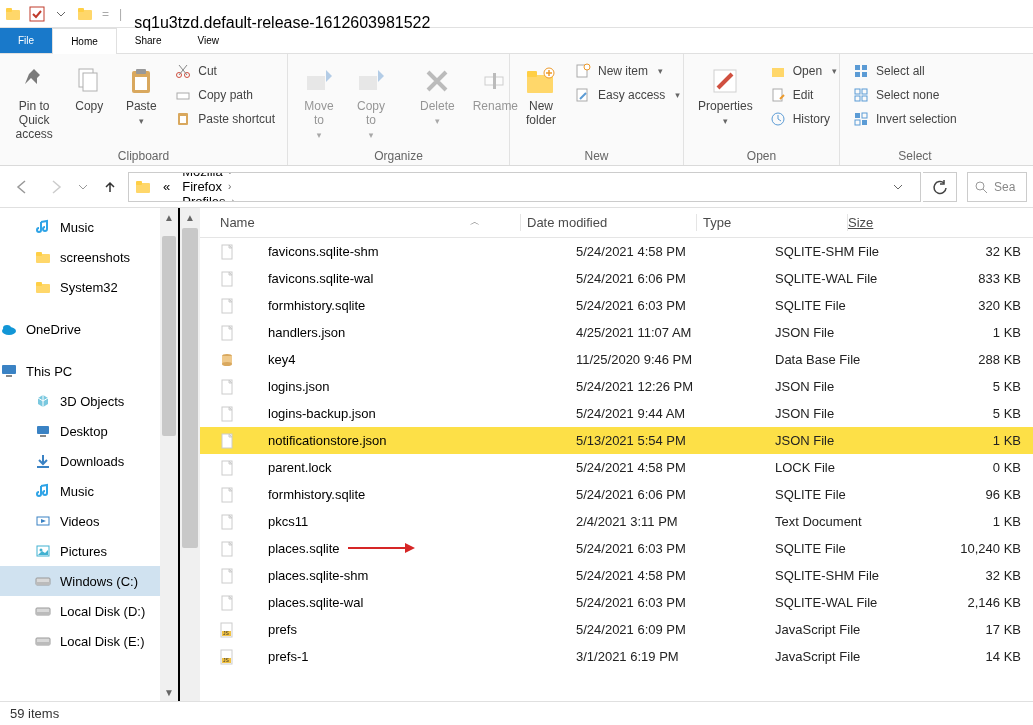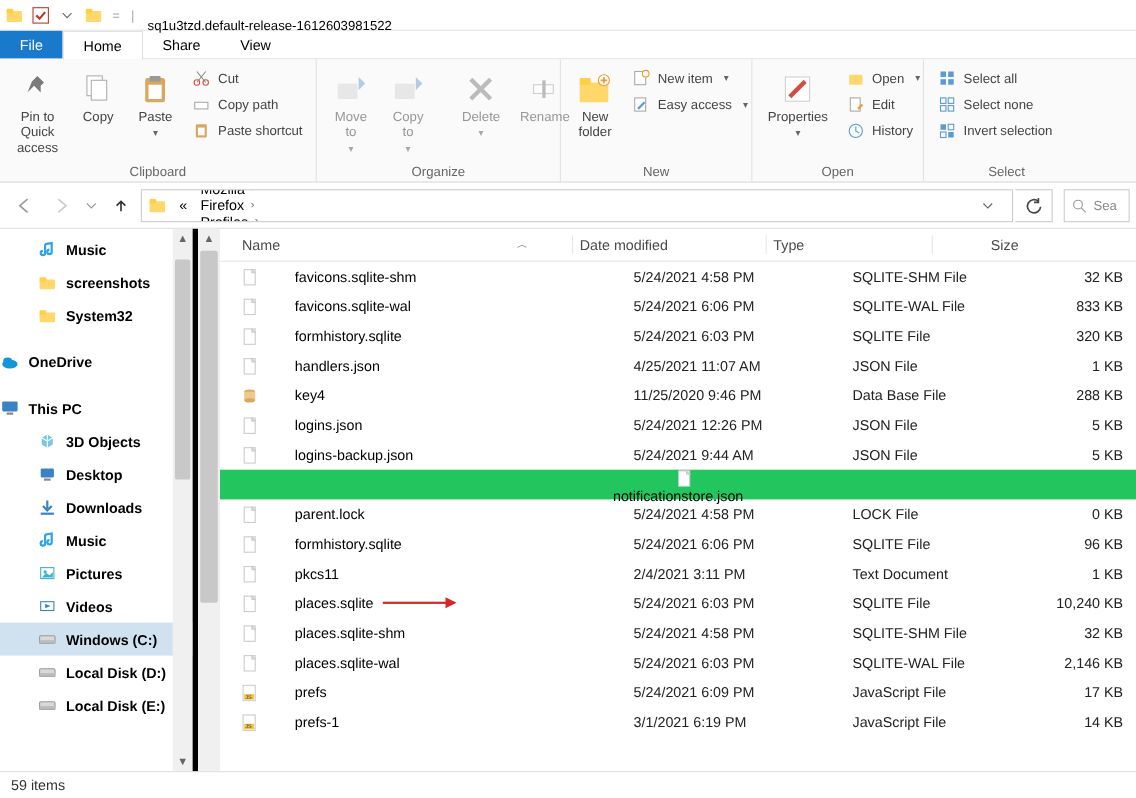--- a/index.html
+++ b/index.html
@@ -1,26 +1,26 @@
 <!DOCTYPE html>
 <html><head>
 <meta charset="utf-8">
 <style>
 * { box-sizing: border-box; margin: 0; padding: 0; font-family: "Segoe UI", Tahoma, sans-serif; }
 body { width: 1033px; height: 725px; overflow: hidden; background: #fff; font-size: 12px; color: #000; position: relative; }
 
 
 .title-bar { height: 28px; background: #fff; border-bottom: 1px solid #e1e1e1; display: flex; align-items: center; padding: 0 4px; gap: 6px; }
 .tb-icon { width: 18px; height: 18px; display: inline-flex; align-items: center; justify-content: center; }
-.tb-title { font-size: 12px; padding-left: 4px; margin-top: 19px; }
+.tb-title { font-size: 16px; padding-left: 4px; margin-top: 19px; }
 .tb-sep { color: #aaa; padding: 0 2px; }
 
 
 .menu-tabs { height: 26px; background: #fff; display: flex; align-items: stretch; border-bottom: 1px solid #e0e0e0; }
-.menu-tab { padding: 0 18px; display: flex; align-items: center; font-size: 13px; cursor: pointer; }
+.menu-tab { padding: 0 18px; display: flex; align-items: center; font-size: 10px; cursor: pointer; }
 .menu-tab.file { background: #1979ca; color: #fff; }
 .menu-tab.active { background: #fff; border-top: 1px solid #e0e0e0; border-left: 1px solid #e0e0e0; border-right: 1px solid #e0e0e0; margin-bottom: -1px; }
 
 
 .ribbon { height: 112px; background: #fafafa; display: flex; border-bottom: 1px solid #dadada; }
 .rg { border-right: 1px solid #e2e2e2; display: flex; flex-direction: column; position: relative; padding-bottom: 18px; }
 .rg-label { position: absolute; bottom: 2px; left: 0; right: 0; text-align: center; color: #666; font-size: 12px; }
 .rg-body { flex: 1; display: flex; padding: 6px 8px 0 8px; align-items: flex-start; gap: 6px; }
 .big-btn { display: flex; flex-direction: column; align-items: center; gap: 2px; padding: 4px 6px; text-align: center; cursor: pointer; color: #444; }
 .big-btn .icon { width: 34px; height: 34px; display: flex; align-items: center; justify-content: center; }
@@ -38,21 +38,21 @@
 .crumb-folder { width: 22px; height: 22px; display: flex; align-items: center; justify-content: center; margin-right: 2px; }
 .crumb-seg { display: flex; align-items: center; gap: 2px; padding: 0 6px; font-size: 13px; cursor: pointer; white-space: nowrap; }
 .crumb-seg .ch { font-size: 10px; color: #666; margin-left: 4px; }
 .crumb-right { margin-left: auto; display: flex; align-items: center; gap: 4px; padding-right: 6px; }
 .crumb-drop { width: 18px; color: #666; text-align: center; cursor: pointer; }
 .refresh-box { width: 34px; height: 30px; border: 1px solid #ccc; border-left: none; display: flex; align-items: center; justify-content: center; cursor: pointer; }
 .search-box { width: 60px; height: 30px; border: 1px solid #ccc; margin-left: 8px; display: flex; align-items: center; padding: 0 6px; color: #888; overflow: hidden; }
 
 
 .main { display: flex; height: calc(725px - 28px - 26px - 112px - 42px - 24px); }
-.sidebar { width: 180px; border-right: 5px solid #000000; overflow: hidden; position: relative; font-weight: bold; }
+.sidebar { width: 180px; border-right: 2px solid #000000; overflow: hidden; position: relative; }
 .sbscroll { position: absolute; top: 0; right: 0; width: 18px; bottom: 0; background: #f0f0f0; }
 .sb-arrow { height: 18px; display: flex; align-items: center; justify-content: center; color: #666; font-size: 10px; cursor: pointer; }
 .sb-track { height: calc(100% - 36px); position: relative; }
 .sb-thumb { position: absolute; left: 2px; right: 2px; height: 200px; top: 10px; background: #c8c8c8; border-radius: 2px; }
 .tree { padding: 4px 0; }
 .tree-item { display: flex; align-items: center; height: 30px; gap: 8px; cursor: pointer; font-size: 13px; }
 .tree-item.indent { padding-left: 34px; }
 .tree-item.sel { background: #d0e2f0; }
 .tree-item .ti { width: 18px; height: 18px; display: flex; align-items: center; justify-content: center; }
 .tree-blank { height: 12px; }
@@ -60,26 +60,26 @@
 .content { flex: 1; display: flex; }
 .gutter { width: 20px; background: #f0f0f0; display: flex; flex-direction: column; }
 .gutter-thumb { margin: 2px; height: 320px; background: #c8c8c8; border-radius: 2px; }
 
 .listwrap { flex: 1; overflow: hidden; position: relative; }
 .list-hdr { display: flex; height: 30px; border-bottom: 1px solid #e5e5e5; align-items: center; color: #4a4a4a; font-size: 13px; }
 .col-name { width: 320px; padding-left: 20px; display: flex; align-items: flex-start; gap: 60px; }
 .col-name .sortind { font-size: 10px; color: #555; margin-left: auto; margin-right: 40px; }
 .col-date { width: 175px; padding-left: 6px; }
 .col-type { width: 150px; padding-left: 6px; }
-.col-size { width: 90px; text-align: right; padding-right: 12px; }
+.col-size { width: 90px; text-align: left; padding-right: 12px; text-decoration: underline; }
 .hdr-sep { border-left: 1px solid #e5e5e5; height: 60%; }
 
 .rows { }
 .frow { display: flex; height: 27px; align-items: center; font-size: 13px; position: relative; justify-content: space-between; }
-.frow.sel { background: #22c55e; flex-direction: column; }
+.frow.sel { background: #fde047; }
 .frow .fic { width: 18px; height: 18px; margin: 0 8px 0 18px; display: flex; align-items: center; justify-content: center; }
 .frow .nm { flex: 0 0 278px; padding-left: 0; overflow: hidden; text-overflow: ellipsis; white-space: nowrap; }
 .frow .dt { flex: 0 0 175px; padding-left: 6px; color: #222; }
 .frow .ty { flex: 0 0 150px; padding-left: 6px; color: #222; }
 .frow .sz { flex: 0 0 90px; padding-right: 12px; text-align: right; color: #222; }
 
 .arrow-annotation { position: absolute; left: 148px; width: 65px; height: 2px; background: #d62626; z-index: 50; }
 .arrow-annotation::after { content: ""; position: absolute; right: -2px; top: -4px; border-left: 10px solid #d62626; border-top: 5px solid transparent; border-bottom: 5px solid transparent; }
 
 .status { height: 24px; border-top: 1px solid #e0e0e0; display: flex; align-items: center; padding: 0 10px; font-size: 13px; color: #333; }
@@ -506,35 +506,35 @@
             <svg width="16" height="16">
               <path d="M6 3 v8 a2 2 0 1 1 -2 -2" fill="none" stroke="#2ea3e6" stroke-width="2"></path>
               <path d="M6 3 l6 -1 v8 a2 2 0 1 1 -2 -2" fill="none" stroke="#2ea3e6" stroke-width="2"></path>
             </svg>
           </span>
           <span>Music</span>
         </div>
         <div class="tree-item indent">
           <span class="ti">
             <svg width="16" height="16">
+              <rect x="2" y="4" width="12" height="8" fill="#fff" stroke="#3a82c4"></rect>
+              <path d="M6 6 l5 2 l-5 2 z" fill="#3a82c4"></path>
+            </svg>
+          </span>
+          <span>Videos</span>
+        </div>
+        <div class="tree-item indent">
+          <span class="ti">
+            <svg width="16" height="16">
               <rect x="2" y="3" width="12" height="10" fill="#fff" stroke="#41b1d1"></rect>
               <circle cx="6" cy="7" r="1.5" fill="#41b1d1"></circle>
               <path d="M3 12 l4 -4 l3 2 l3 -3 v5 z" fill="#41b1d1"></path>
             </svg>
           </span>
           <span>Pictures</span>
-        </div>
-        <div class="tree-item indent">
-          <span class="ti">
-            <svg width="16" height="16">
-              <rect x="2" y="4" width="12" height="8" fill="#fff" stroke="#3a82c4"></rect>
-              <path d="M6 6 l5 2 l-5 2 z" fill="#3a82c4"></path>
-            </svg>
-          </span>
-          <span>Videos</span>
         </div>
         <div class="tree-item indent sel">
           <span class="ti">
             <svg width="18" height="18">
               <rect x="2" y="6" width="14" height="7" fill="#d9d9d9" stroke="#999" rx="1"></rect>
               <rect x="2" y="10" width="14" height="3" fill="#bbb"></rect>
             </svg>
           </span>
           <span>Windows (C:)</span>
         </div>

